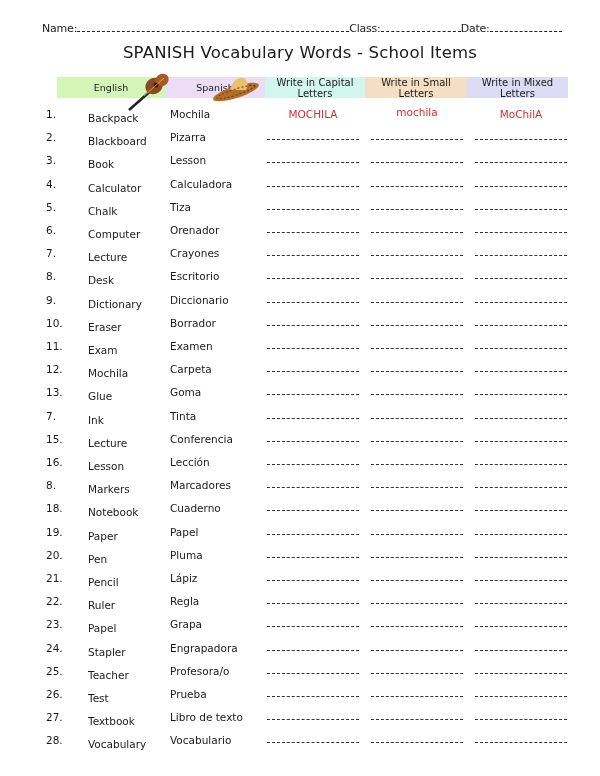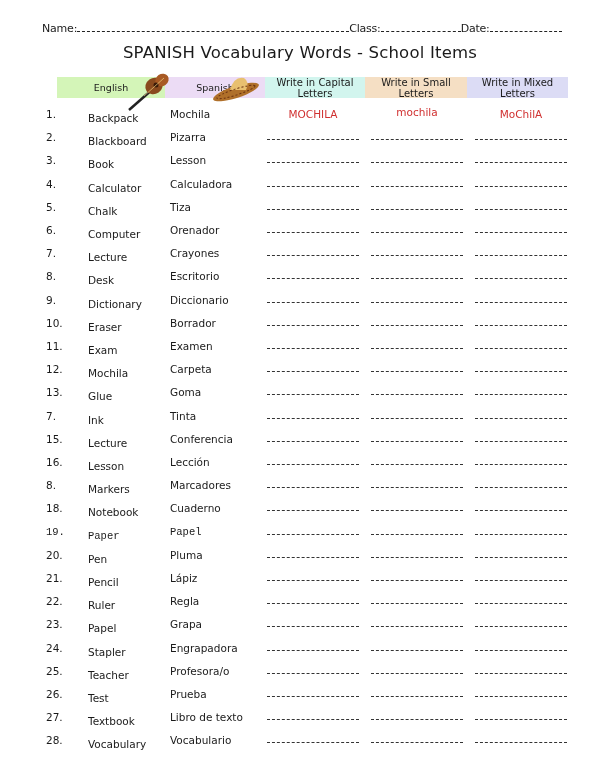--- a/index.html
+++ b/index.html
@@ -186,21 +186,21 @@
       <span class="blank" style="left:475px"></span>
     </div>
     <div class="row" style="top: 502.4px;">
       <span class="num">18.</span>
       <span class="en">Notebook</span>
       <span class="es">Cuaderno</span>
       <span class="blank" style="left:267px"></span>
       <span class="blank" style="left:371px"></span>
       <span class="blank" style="left:475px"></span>
     </div>
-    <div class="row" style="top: 525.6px; font-family: Liberation Mono, monospace;">
+    <div class="row" style="top: 525.6px;">
       <span class="num">19.</span>
       <span class="en">Paper</span>
       <span class="es">Papel</span>
       <span class="blank" style="left:267px"></span>
       <span class="blank" style="left:371px"></span>
       <span class="blank" style="left:475px"></span>
     </div>
     <div class="row" style="top: 548.8px;">
       <span class="num">20.</span>
       <span class="en">Pen</span>

